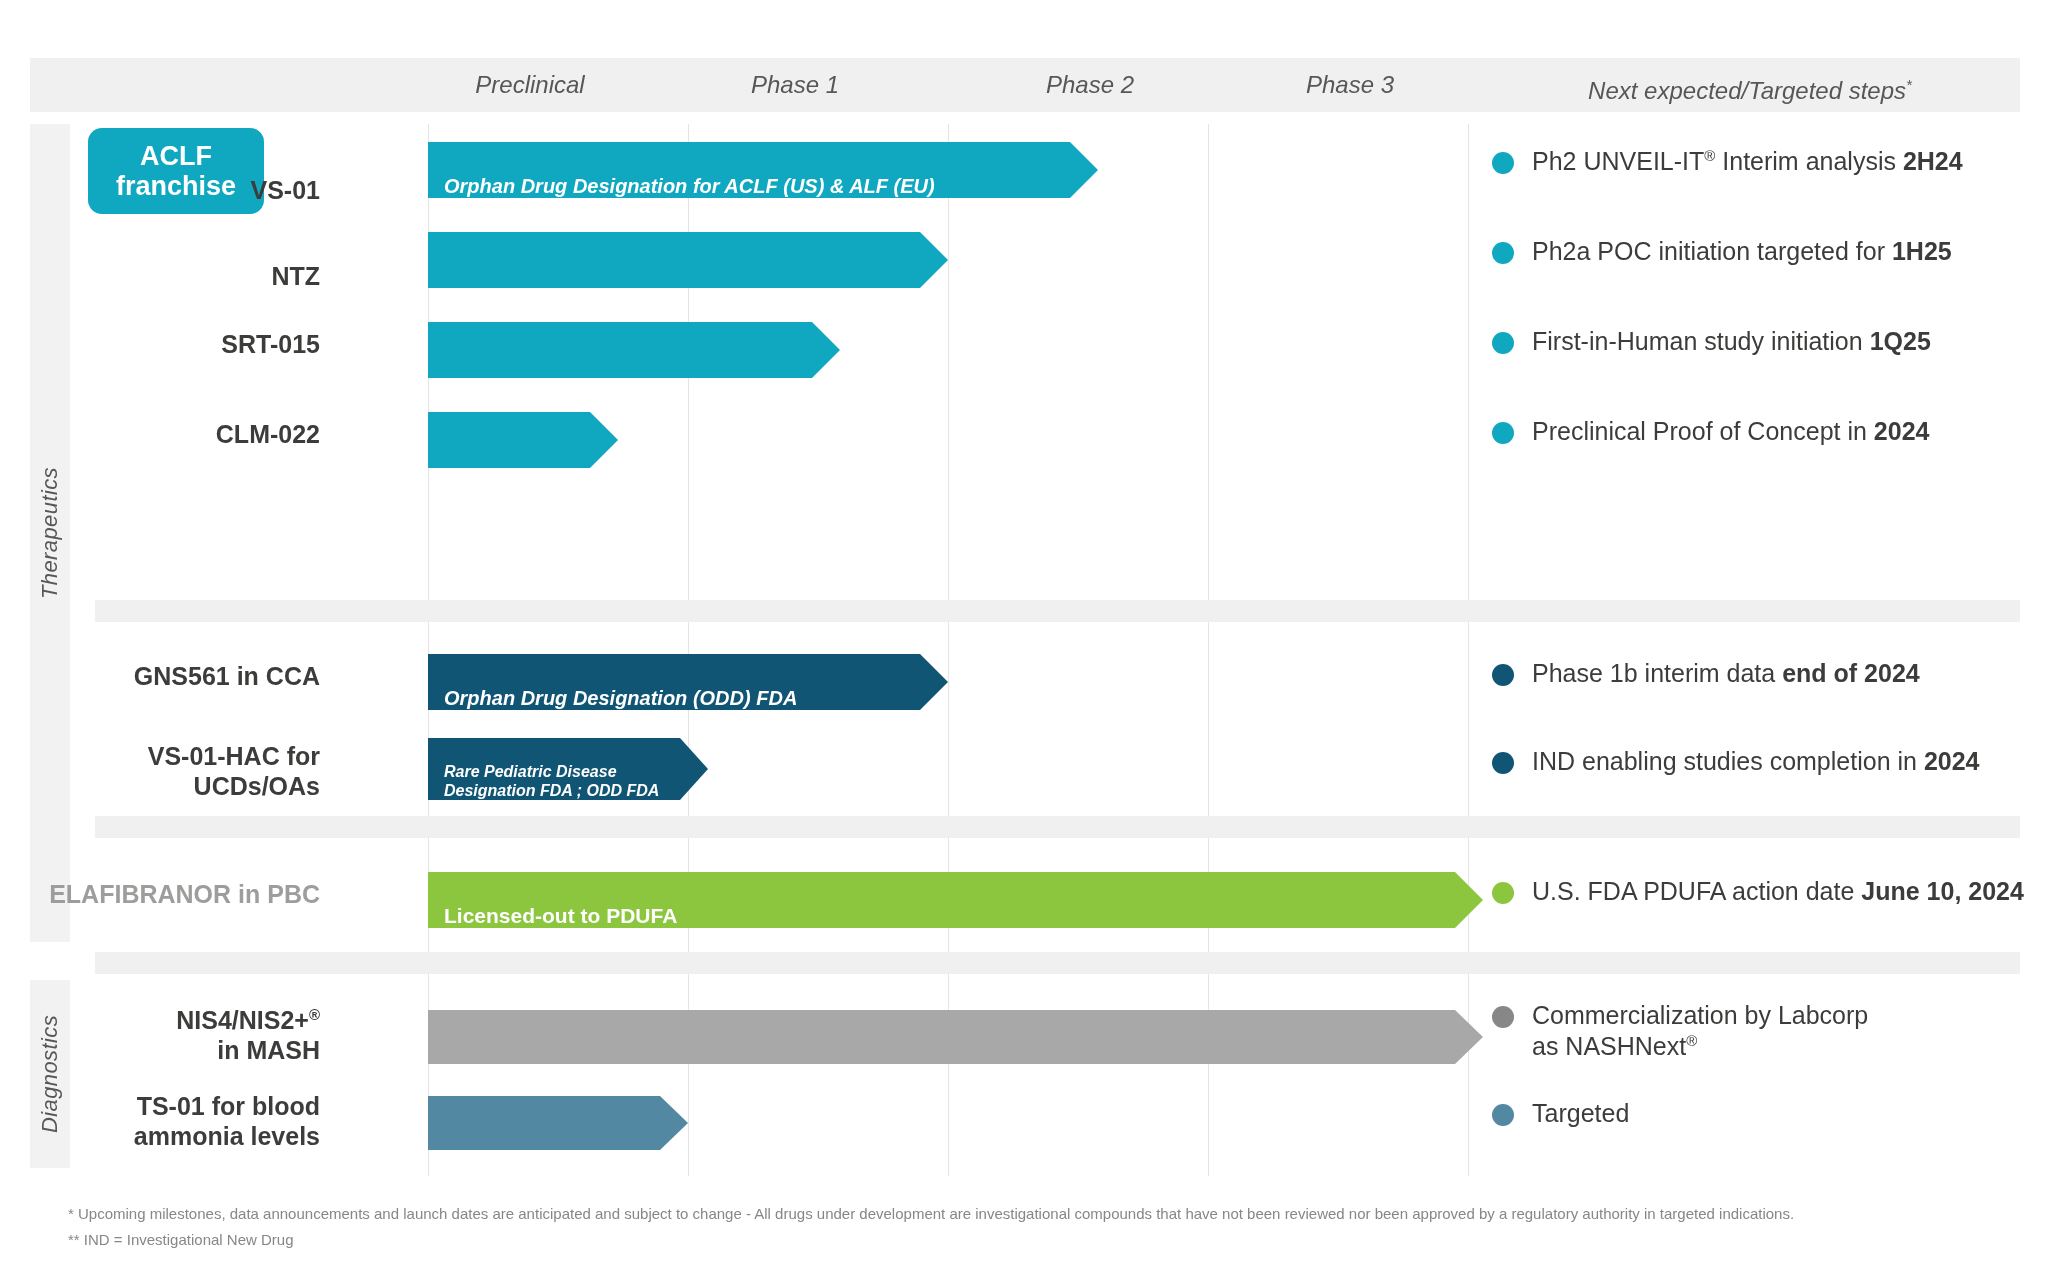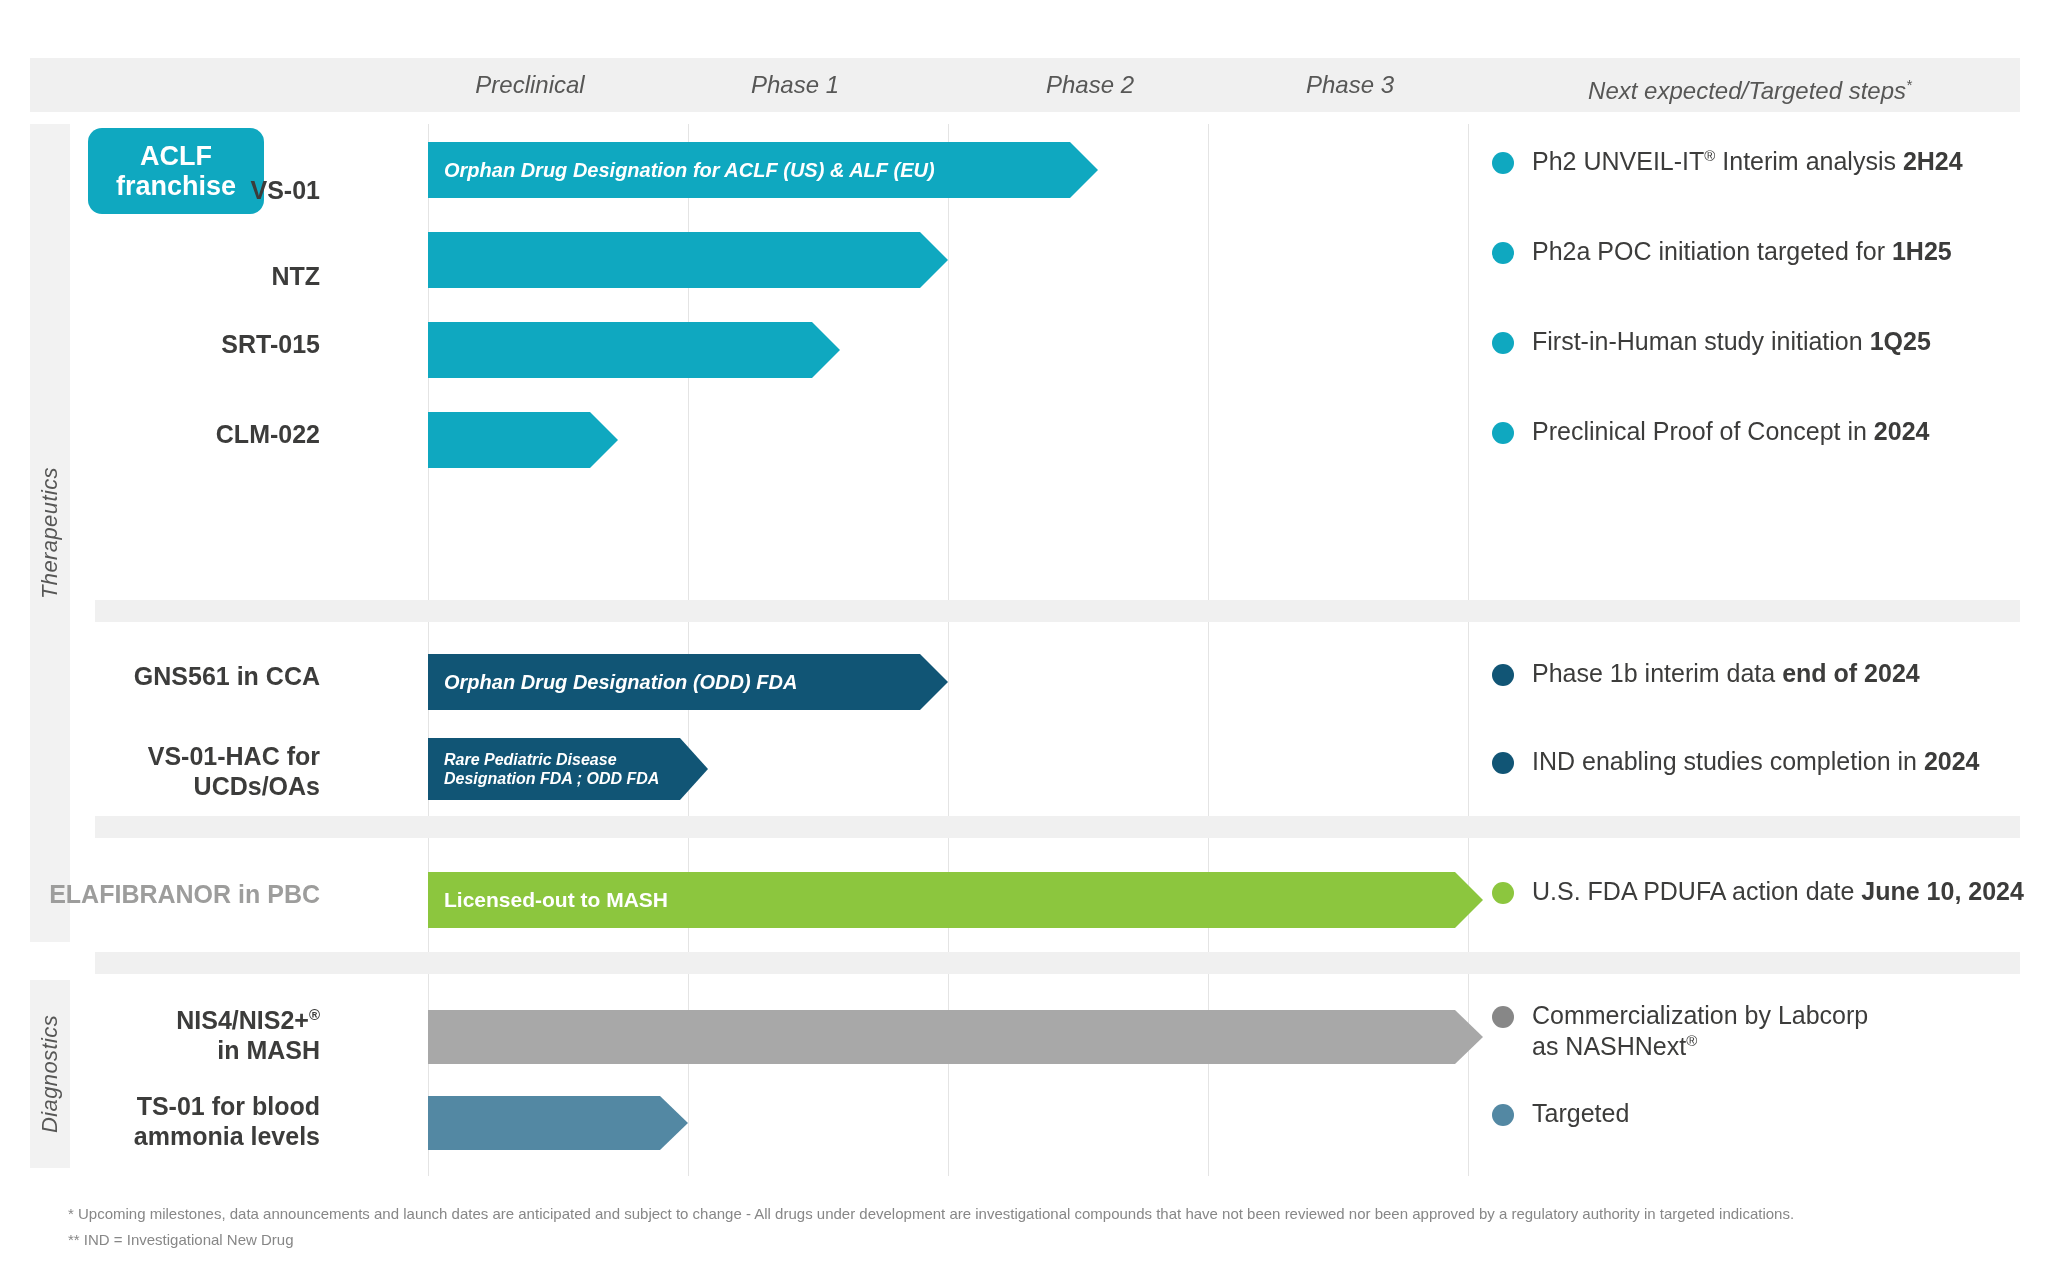--- a/index.html
+++ b/index.html
@@ -62,21 +62,21 @@
     font-weight:bold;font-size:25px;line-height:1.18;
     color:#3c3c3b;
     white-space:pre-line;
   }
   .plabel.muted{color:#9d9d9c;font-weight:bold;}
   .plabel sup{font-size:15px;font-weight:bold;}
 
   
   .bar{
     position:absolute;
-    display:flex;align-items:center;
+    display:flex;align-items:flex-end;
     box-sizing:border-box;
   }
   .bar .barlabel{
     color:#ffffff;font-weight:bold;font-style:italic;
     padding-left:16px;white-space:pre-line;
     line-height:1.2;
   }
   .bar .barlabel.plain{font-style:normal;}
 
   
@@ -189,21 +189,21 @@
     </div>
     <div class="ms" style="left:1492px;top:14px;width:560px;">
       <div class="dot" style="background:#115575;"></div>
       <div class="mtext">IND enabling studies completion in <b>2024</b></div>
     </div>
   </div>
 
   <div class="prow" style="top:866px;height:68px;">
     <div class="plabel muted" style="right:1728px;top:14px;width:420px;">ELAFIBRANOR in PBC</div>
     <div class="bar" style="left:428px;top:6px;width:1055px;height:56px;background:#8cc63e;clip-path:polygon(0 0, calc(100% - 28px) 0, 100% 50%, calc(100% - 28px) 100%, 0 100%);">
-      <div class="barlabel plain" style="font-size:21px;">Licensed-out to MASH</div>
+      <div class="barlabel plain" style="font-size:21px;">Licensed-out to PDUFA</div>
     </div>
     <div class="ms" style="left:1492px;top:10px;width:560px;">
       <div class="dot" style="background:#8cc63e;"></div>
       <div class="mtext">U.S. FDA PDUFA action date <b>June 10, 2024</b></div>
     </div>
   </div>
 
   <div class="prow" style="top:1000px;height:78px;">
     <div class="plabel" style="right:1728px;top:6px;width:330px;">NIS4/NIS2+<sup>®</sup><br>in MASH</div>
     <div class="bar" style="left:428px;top:10px;width:1055px;height:54px;background:#a8a8a8;clip-path:polygon(0 0, calc(100% - 28px) 0, 100% 50%, calc(100% - 28px) 100%, 0 100%);"></div>

